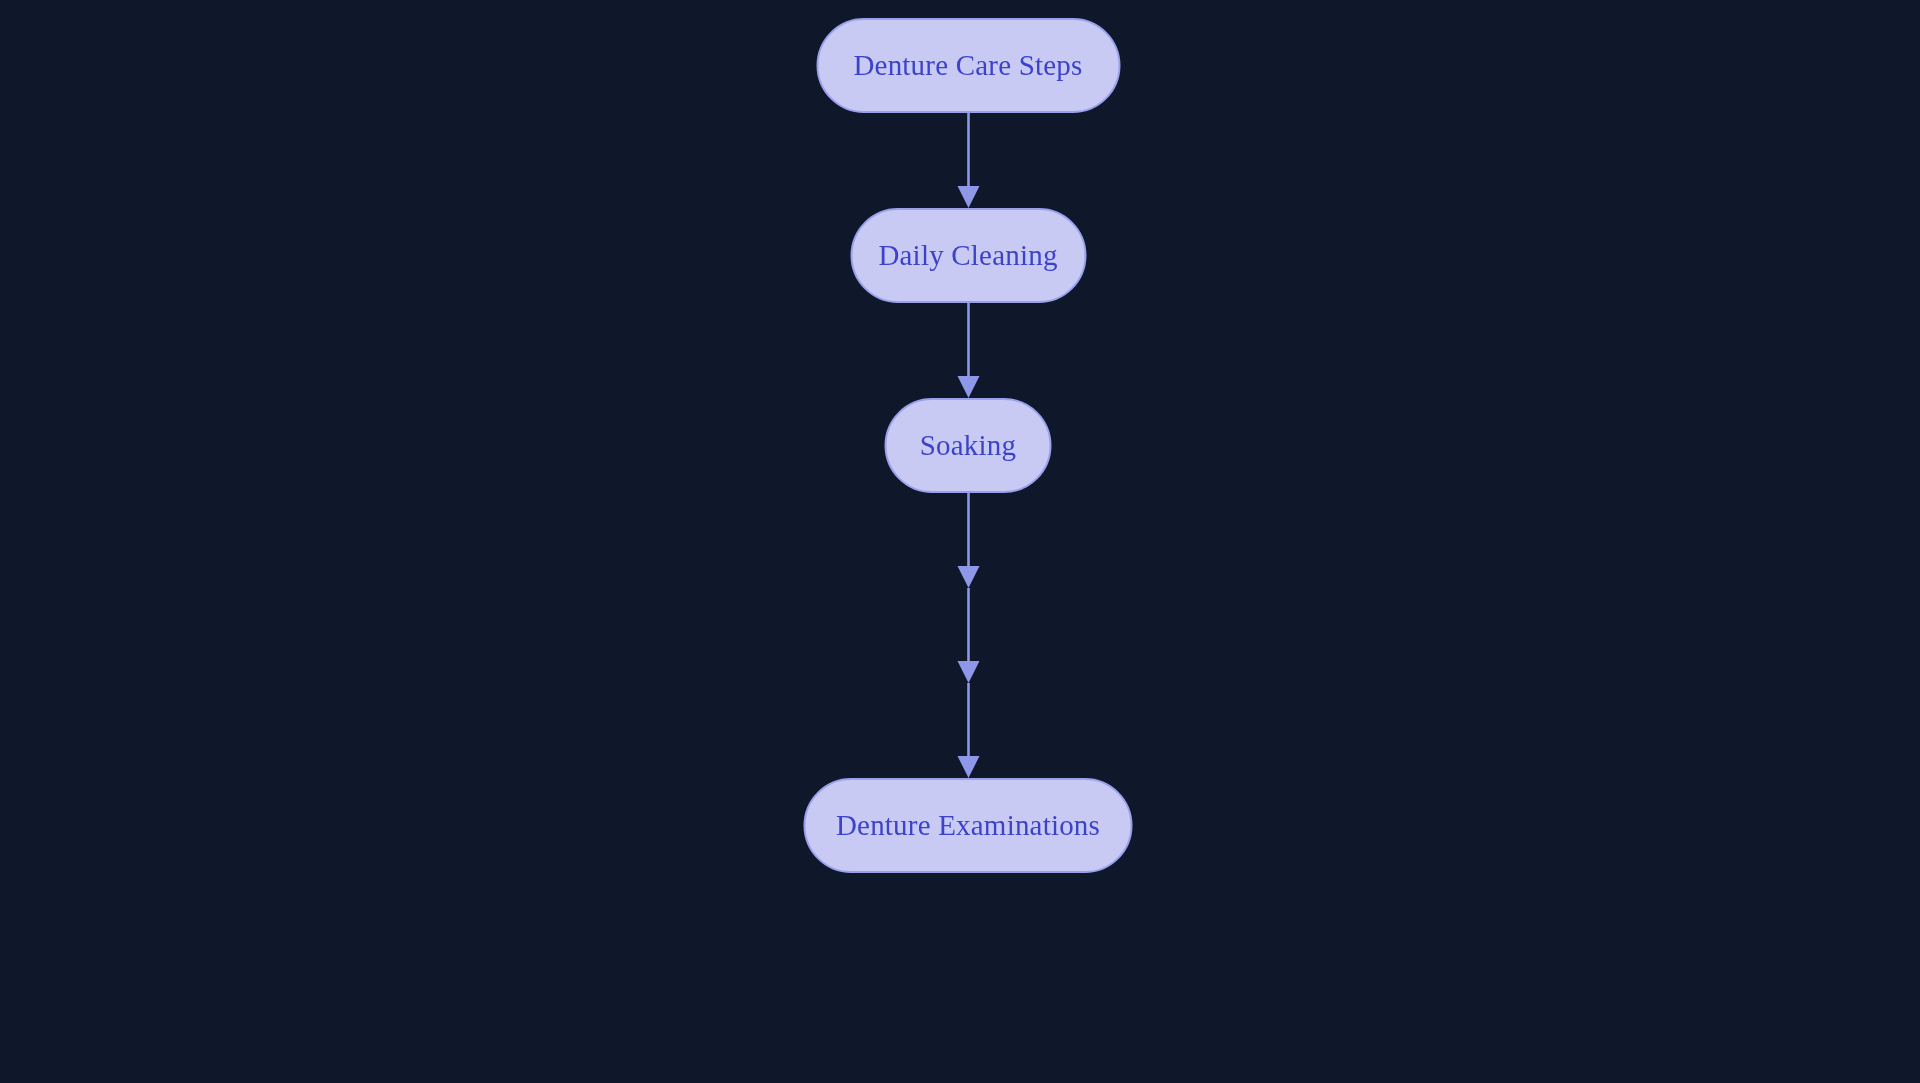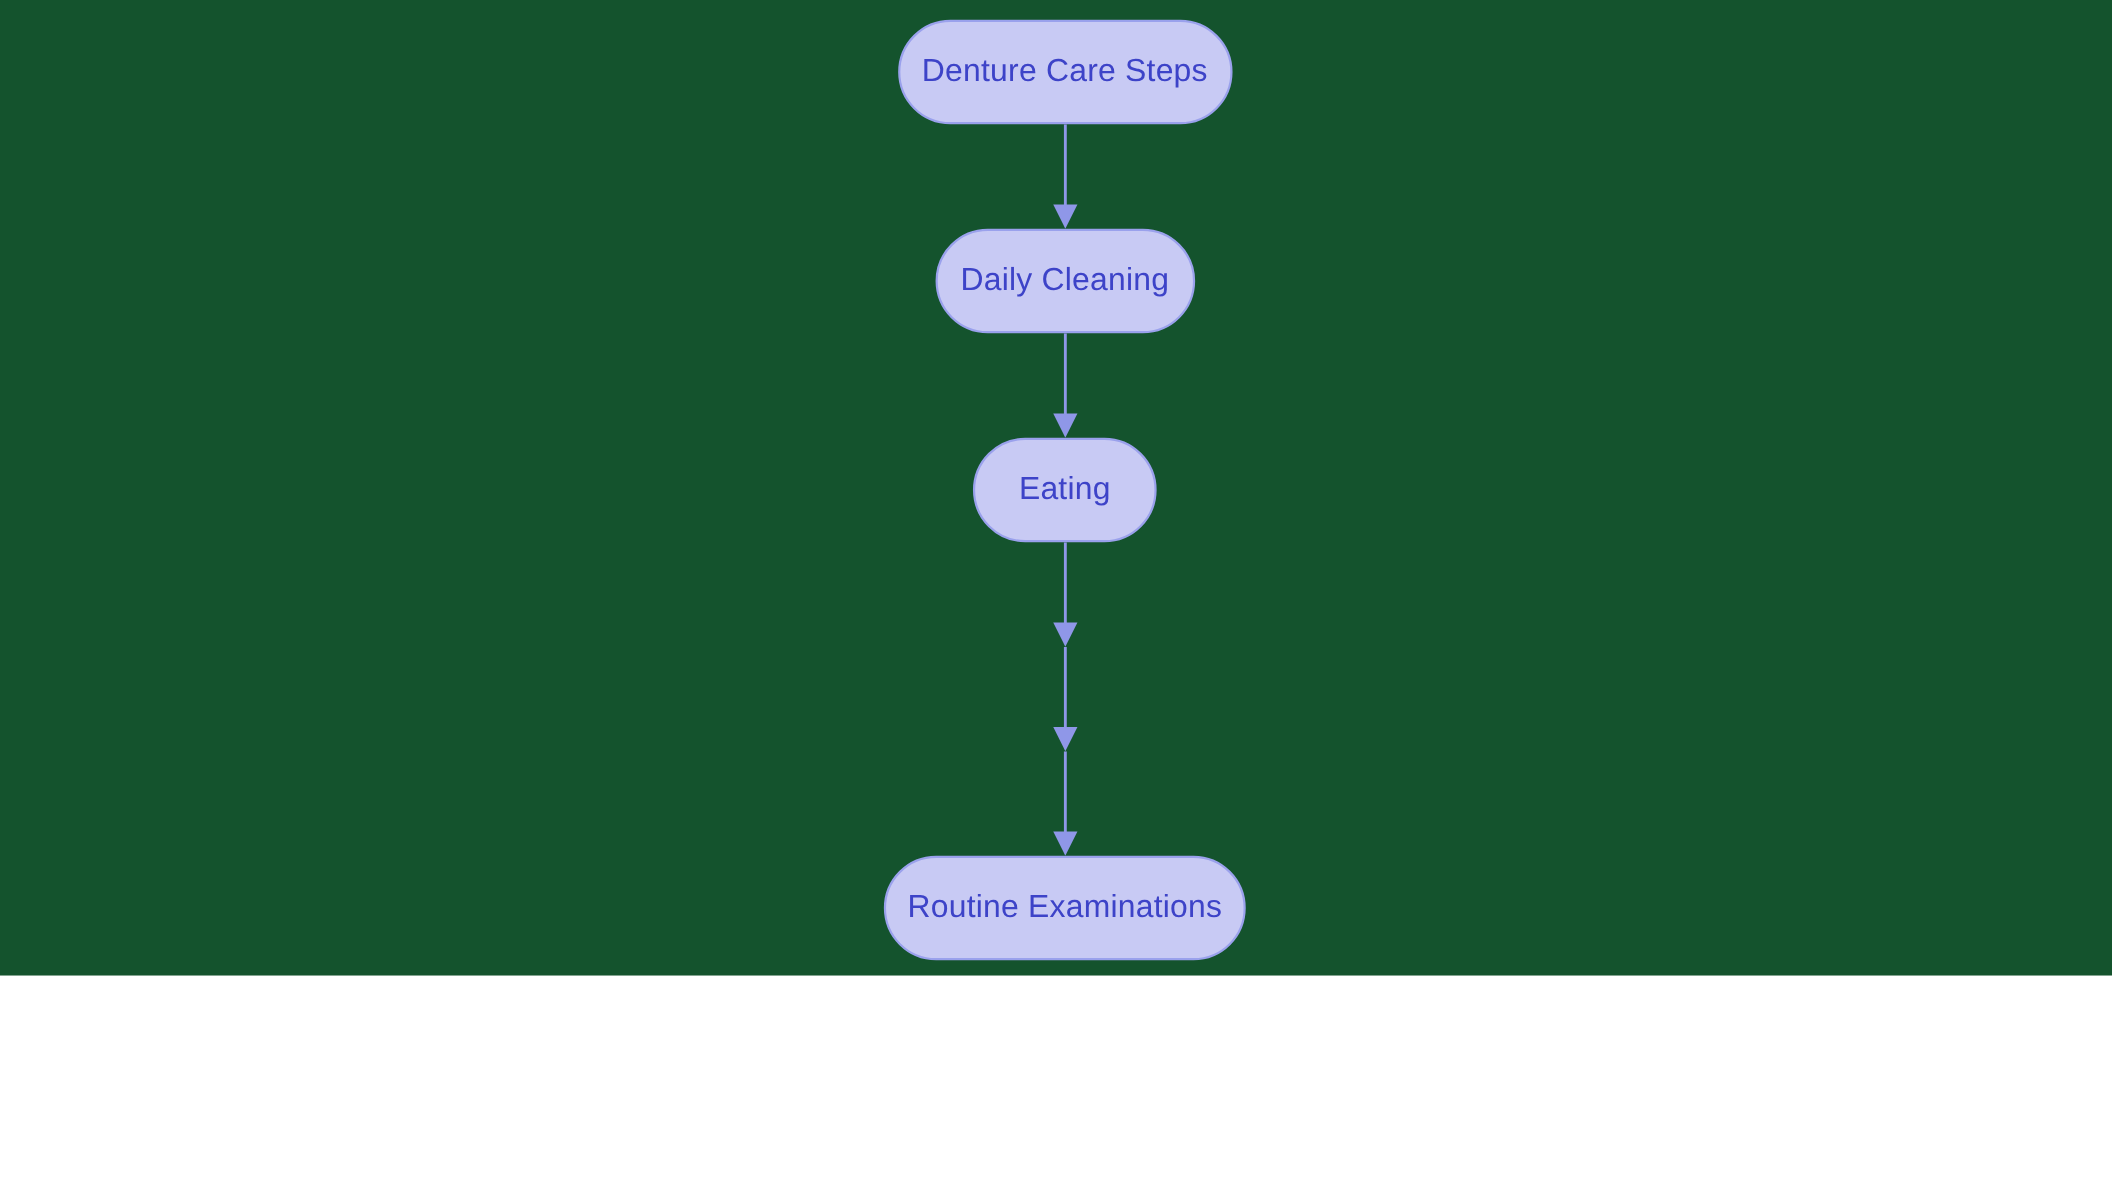--- a/index.html
+++ b/index.html
@@ -3,24 +3,24 @@
 <meta charset="utf-8">
 <style>
   html, body {
     margin: 0;
     padding: 0;
     background: #ffffff;
   }
   .canvas {
     position: relative;
     width: 1920px;
-    height: 887px;
-    background: #14532d;
+    height: 1083px;
+    background: #0f172a;
     overflow: hidden;
-    font-family: Liberation Sans, sans-serif;
+    font-family: Liberation Serif, serif;
   }
   .flow {
     position: absolute;
     left: 968px;
     top: 18px;
     transform: translateX(-50%);
     display: flex;
     flex-direction: column;
     align-items: center;
   }
@@ -63,38 +63,38 @@
     <div class="node" style="width:236px">
       <span>Daily Cleaning</span>
     </div>
 
     <svg class="arrow" viewBox="0 0 30 95">
       <line x1="15" y1="0" x2="15" y2="75" stroke="#8f97e8" stroke-width="2.6"></line>
       <polygon points="15,95 4,73 26,73" fill="#8f97e8"></polygon>
     </svg>
 
     <div class="node" style="width:167px">
-      <span>Eating</span>
+      <span>Soaking</span>
     </div>
 
     <svg class="arrow" viewBox="0 0 30 95">
       <line x1="15" y1="0" x2="15" y2="75" stroke="#8f97e8" stroke-width="2.6"></line>
       <polygon points="15,95 4,73 26,73" fill="#8f97e8"></polygon>
     </svg>
 
 
     <svg class="arrow" viewBox="0 0 30 95">
       <line x1="15" y1="0" x2="15" y2="75" stroke="#8f97e8" stroke-width="2.6"></line>
       <polygon points="15,95 4,73 26,73" fill="#8f97e8"></polygon>
     </svg>
 
 
     <svg class="arrow" viewBox="0 0 30 95">
       <line x1="15" y1="0" x2="15" y2="75" stroke="#8f97e8" stroke-width="2.6"></line>
       <polygon points="15,95 4,73 26,73" fill="#8f97e8"></polygon>
     </svg>
 
     <div class="node" style="width:329px">
-      <span>Routine Examinations</span>
+      <span>Denture Examinations</span>
     </div>
 
   </div>
 </div>
 
 </body></html>

